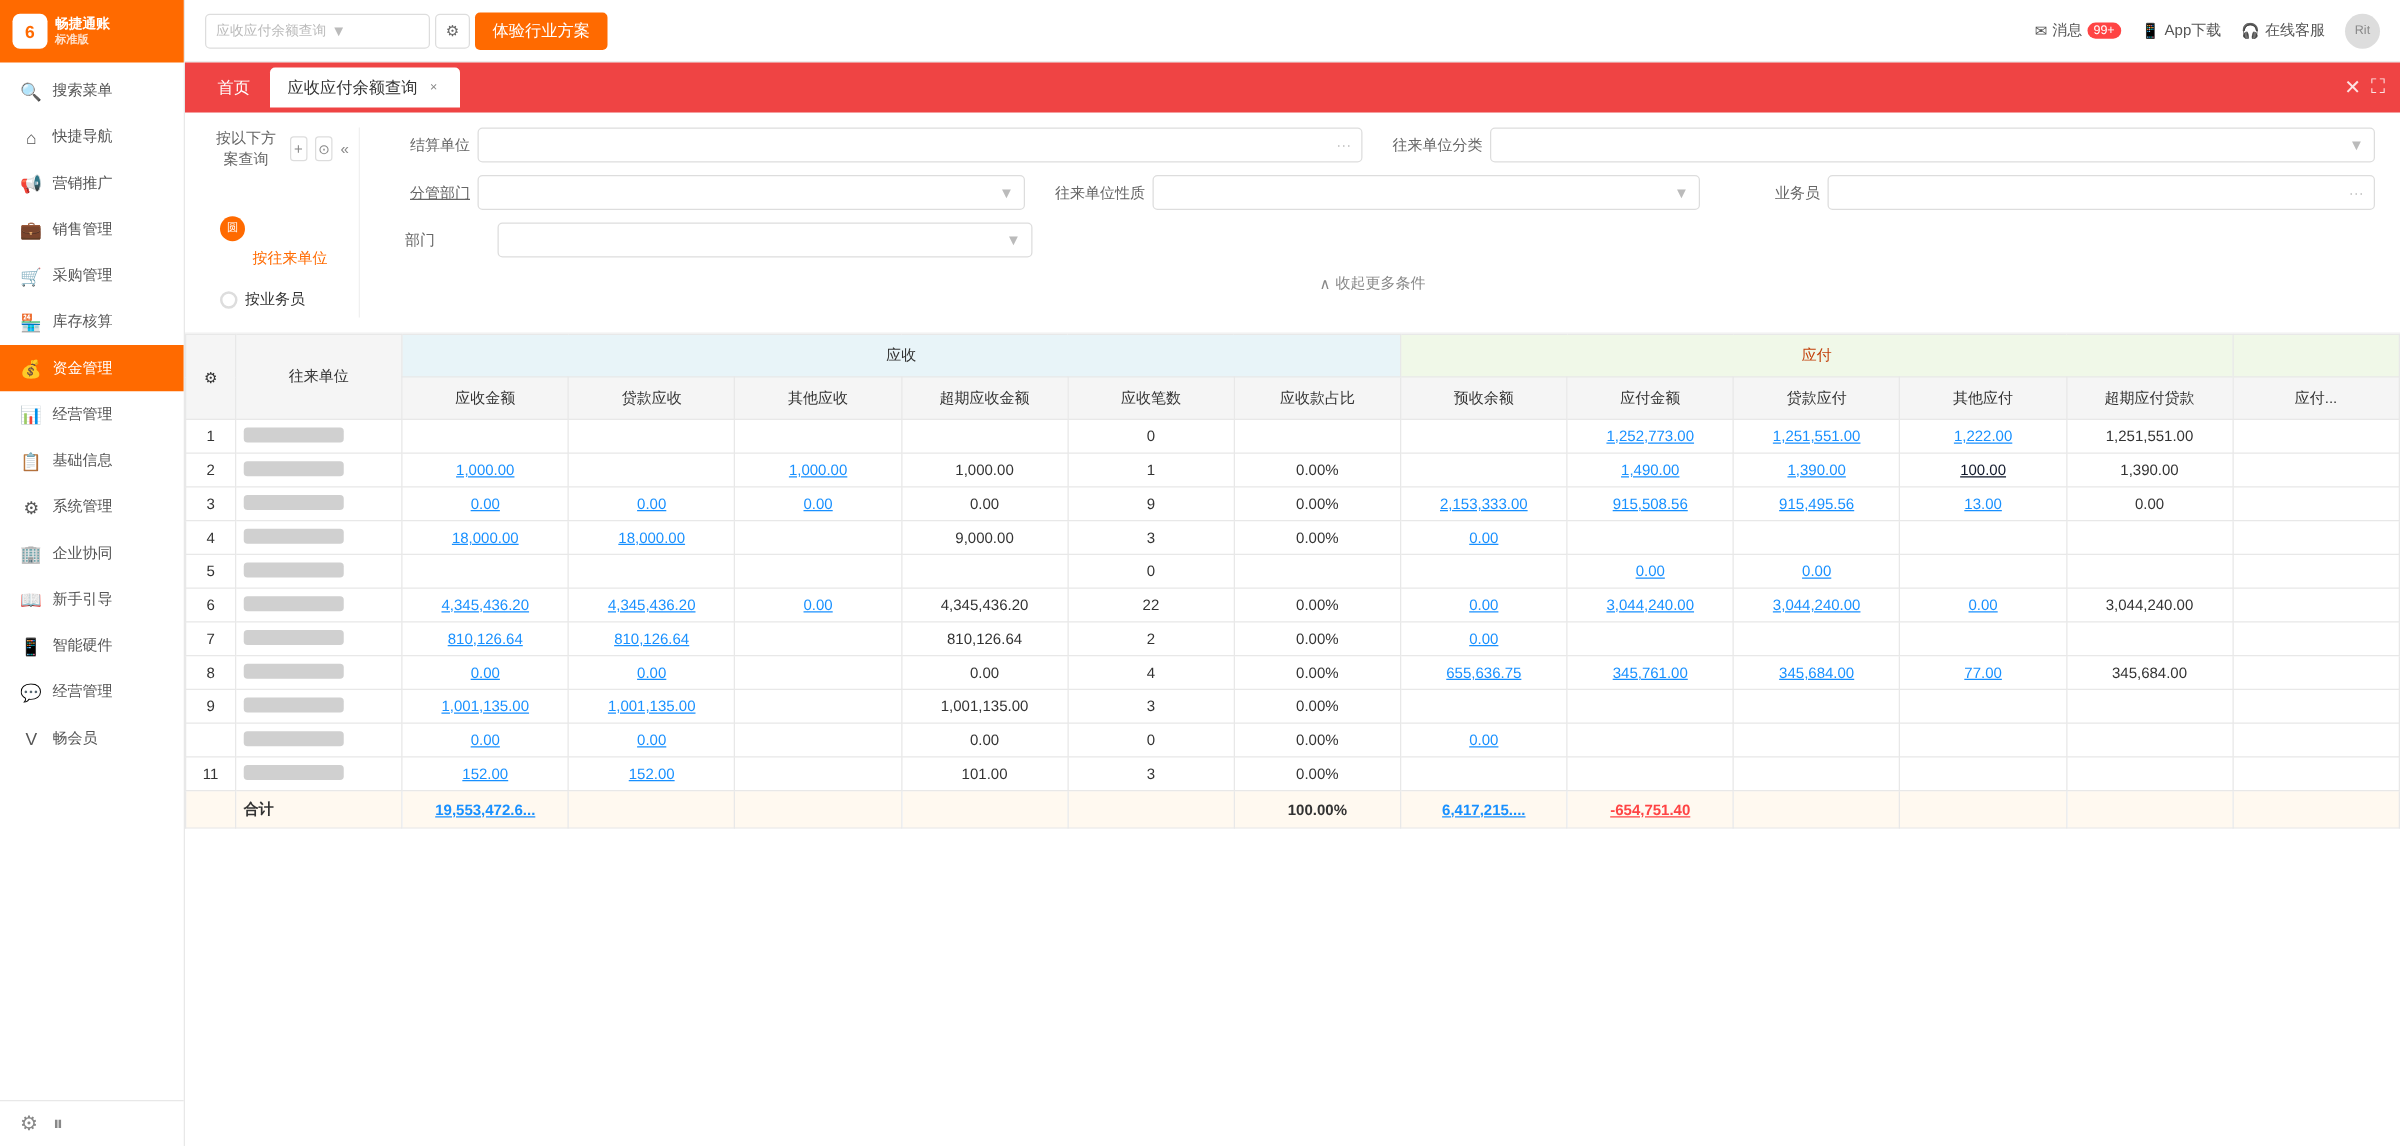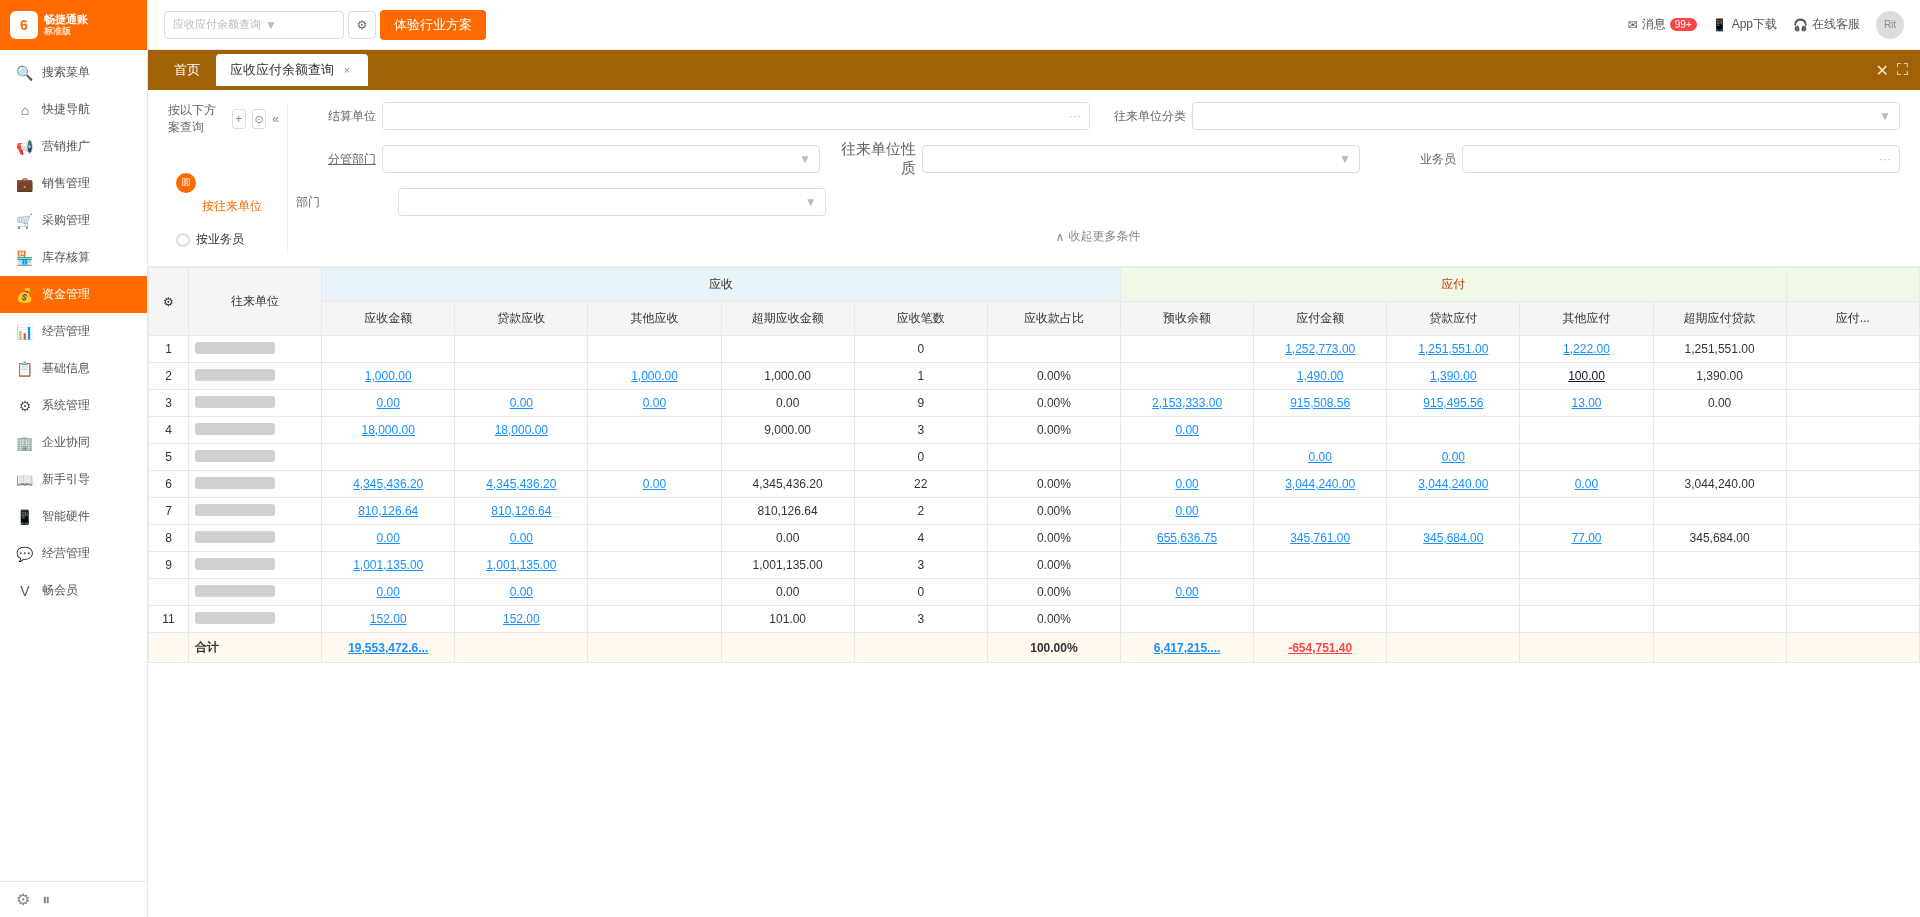--- a/index.html
+++ b/index.html
@@ -30,21 +30,21 @@
     .topbar-search-box { height: 28px; border: 1px solid #ddd; border-radius: 4px; padding: 0 8px; font-size: 12px; width: 180px; color: #888; display: flex; align-items: center; gap: 4px; }
     .topbar-right { display: flex; align-items: center; gap: 16px; margin-left: auto; color: #555; font-size: 12px; }
     .topbar-btn-orange { background: #ff6a00; color: #fff; border: none; border-radius: 4px; padding: 6px 14px; font-size: 13px; cursor: pointer; }
     .topbar-right-item { display: flex; align-items: center; gap: 4px; cursor: pointer; }
     .badge { background: #ff4444; color: #fff; border-radius: 10px; font-size: 10px; padding: 1px 5px; min-width: 18px; text-align: center; }
     .gear-btn { width: 28px; height: 28px; border: 1px solid #ddd; border-radius: 4px; display: flex; align-items: center; justify-content: center; cursor: pointer; color: #666; }
     .avatar { width: 28px; height: 28px; border-radius: 50%; background: #ddd; display: flex; align-items: center; justify-content: center; color: #888; font-size: 10px; }
     .user-info { display: flex; align-items: center; gap: 4px; }
 
     
-    .tabbar { height: 40px; background: #a16207; display: flex; align-items: center; padding: 0 12px; flex-shrink: 0; gap: 2px; position: relative; }
+    .tabbar { height: 40px; background: #ef4444; display: flex; align-items: center; padding: 0 12px; flex-shrink: 0; gap: 2px; position: relative; }
     .tab { height: 32px; display: flex; align-items: center; padding: 0 14px; cursor: pointer; font-size: 13px; gap: 6px; border-radius: 4px 4px 0 0; }
     .tab.home { color: #fff; background: transparent; }
     .tab.active { background: #fff; color: #333; }
     .tab-close { width: 14px; height: 14px; border-radius: 50%; display: flex; align-items: center; justify-content: center; font-size: 10px; color: #888; cursor: pointer; }
     .tabbar-right { margin-left: auto; display: flex; gap: 8px; }
     .tabbar-icon { color: #fff; font-size: 16px; cursor: pointer; opacity: 0.85; }
 
     
     .page-content { flex: 1; overflow: auto; background: #fff; margin: 0; }
     
@@ -202,21 +202,21 @@
         <span class="tabbar-icon">⛶</span>
       </div>
     </div>
 
     <div class="page-content">
 
 
       <div style="display:flex; padding: 12px 20px; background:#fff; border-bottom:1px solid #f0f0f0; gap:8px;">
 
         <div style="width:120px; flex-shrink:0; border-right:1px solid #f0f0f0; padding-right:8px;">
-          <div style="display:flex; align-items:center; gap:6px; margin-bottom:8px;">
+          <div style="display:flex; align-items:center; gap:6px; margin-bottom:8px;text-align:center;">
             <span style="color:#666; font-size:12px;">按以下方案查询</span>
             <span style="width:20px;height:20px;border:1px solid #ddd;border-radius:3px;display:flex;align-items:center;justify-content:center;cursor:pointer;color:#888;font-size:12px;">+</span>
             <span style="width:20px;height:20px;border:1px solid #ddd;border-radius:3px;display:flex;align-items:center;justify-content:center;cursor:pointer;color:#888;font-size:11px;">⊙</span>
             <span style="cursor:pointer;color:#888;font-size:12px;">«</span>
           </div>
           <div class="query-type-item active">
             <div style="width:20px;height:20px;border-radius:50%;background:#ff6a00;display:flex;align-items:center;justify-content:center;color:#fff;font-size:9px;flex-shrink:0;">圆</div>
             <span style="color:#ff6a00;font-size:12px;margin-top:48px;">按往来单位</span>
           </div>
           <div class="query-type-item" style="margin-top:4px;">
@@ -244,36 +244,36 @@
             </div>
 
             <div style="display:flex; gap:16px; margin-bottom:10px;">
               <div style="display:flex; align-items:center; flex:1;">
                 <span style="color:#666;font-size:12px;width:80px;text-align:right;flex-shrink:0;margin-right:6px;text-decoration:underline;">分管部门</span>
                 <div style="flex:1;height:28px;border:1px solid #ddd;border-radius:4px;padding:0 8px;font-size:12px;display:flex;align-items:center;justify-content:flex-end;cursor:pointer;background:#fff;">
                   <span style="color:#bbb;">▼</span>
                 </div>
               </div>
               <div style="display:flex; align-items:center; flex:1;">
-                <span style="color:#666;font-size:15px;width:80px;text-align:right;flex-shrink:0;margin-right:6px;">往来单位性质</span>
+                <span style="color:#666;font-size:12px;width:80px;text-align:right;flex-shrink:0;margin-right:6px;">往来单位性质</span>
                 <div style="flex:1;height:28px;border:1px solid #ddd;border-radius:4px;padding:0 8px;font-size:12px;display:flex;align-items:center;justify-content:flex-end;cursor:pointer;background:#fff;">
                   <span style="color:#bbb;">▼</span>
                 </div>
               </div>
               <div style="display:flex; align-items:center; flex:1;">
                 <span style="color:#666;font-size:12px;width:80px;text-align:right;flex-shrink:0;margin-right:6px;">业务员</span>
                 <div style="flex:1;height:28px;border:1px solid #ddd;border-radius:4px;padding:0 8px;font-size:12px;display:flex;align-items:center;justify-content:flex-end;cursor:pointer;background:#fff;">
                   <span style="color:#bbb;">···</span>
                 </div>
               </div>
             </div>
 
             <div style="display:flex; gap:16px; margin-bottom:10px;">
               <div style="display:flex; align-items:center; flex:0 0 calc(33.33% - 5px);">
-                <span style="color:#666;font-size:12px;width:80px;text-align:left;flex-shrink:0;margin-right:22px;">部门</span>
+                <span style="color:#666;font-size:12px;width:80px;text-align:center;flex-shrink:0;margin-right:22px;">部门</span>
                 <div style="flex:1;height:28px;border:1px solid #ddd;border-radius:4px;padding:0 8px;font-size:12px;display:flex;align-items:center;justify-content:flex-end;cursor:pointer;background:#fff;">
                   <span style="color:#bbb;">▼</span>
                 </div>
               </div>
             </div>
 
             <div style="display:flex;justify-content:center;align-items:center;gap:4px;color:#888;font-size:12px;cursor:pointer;padding:2px 0;">
               <span>∧</span>
               <span>收起更多条件</span>
             </div>

